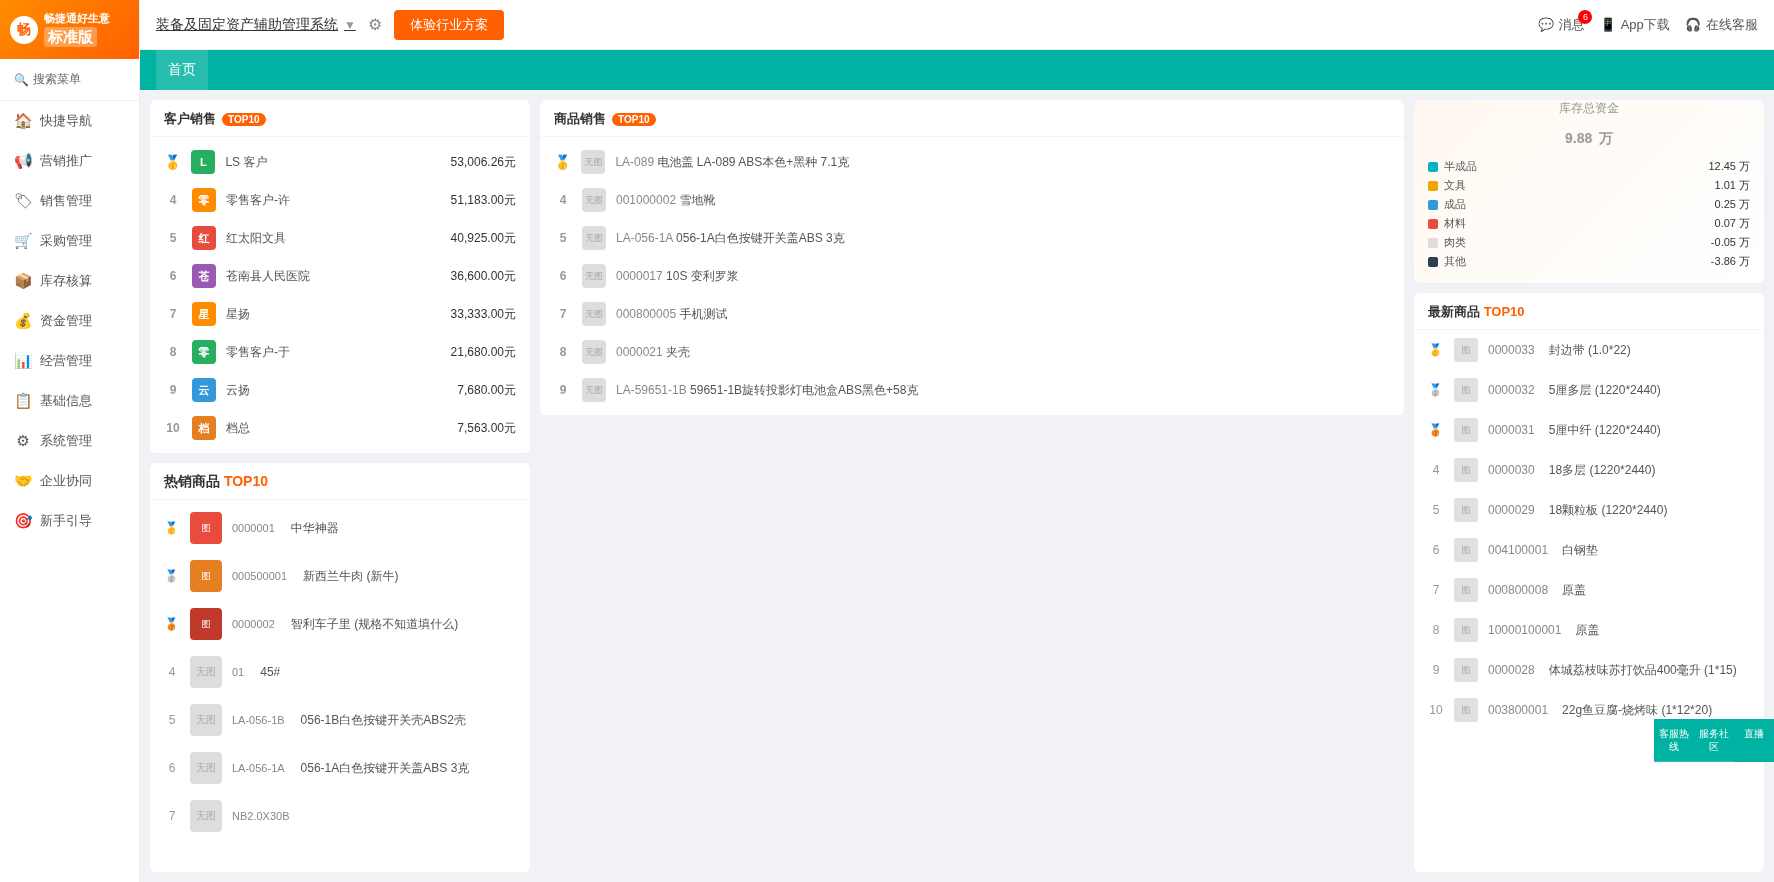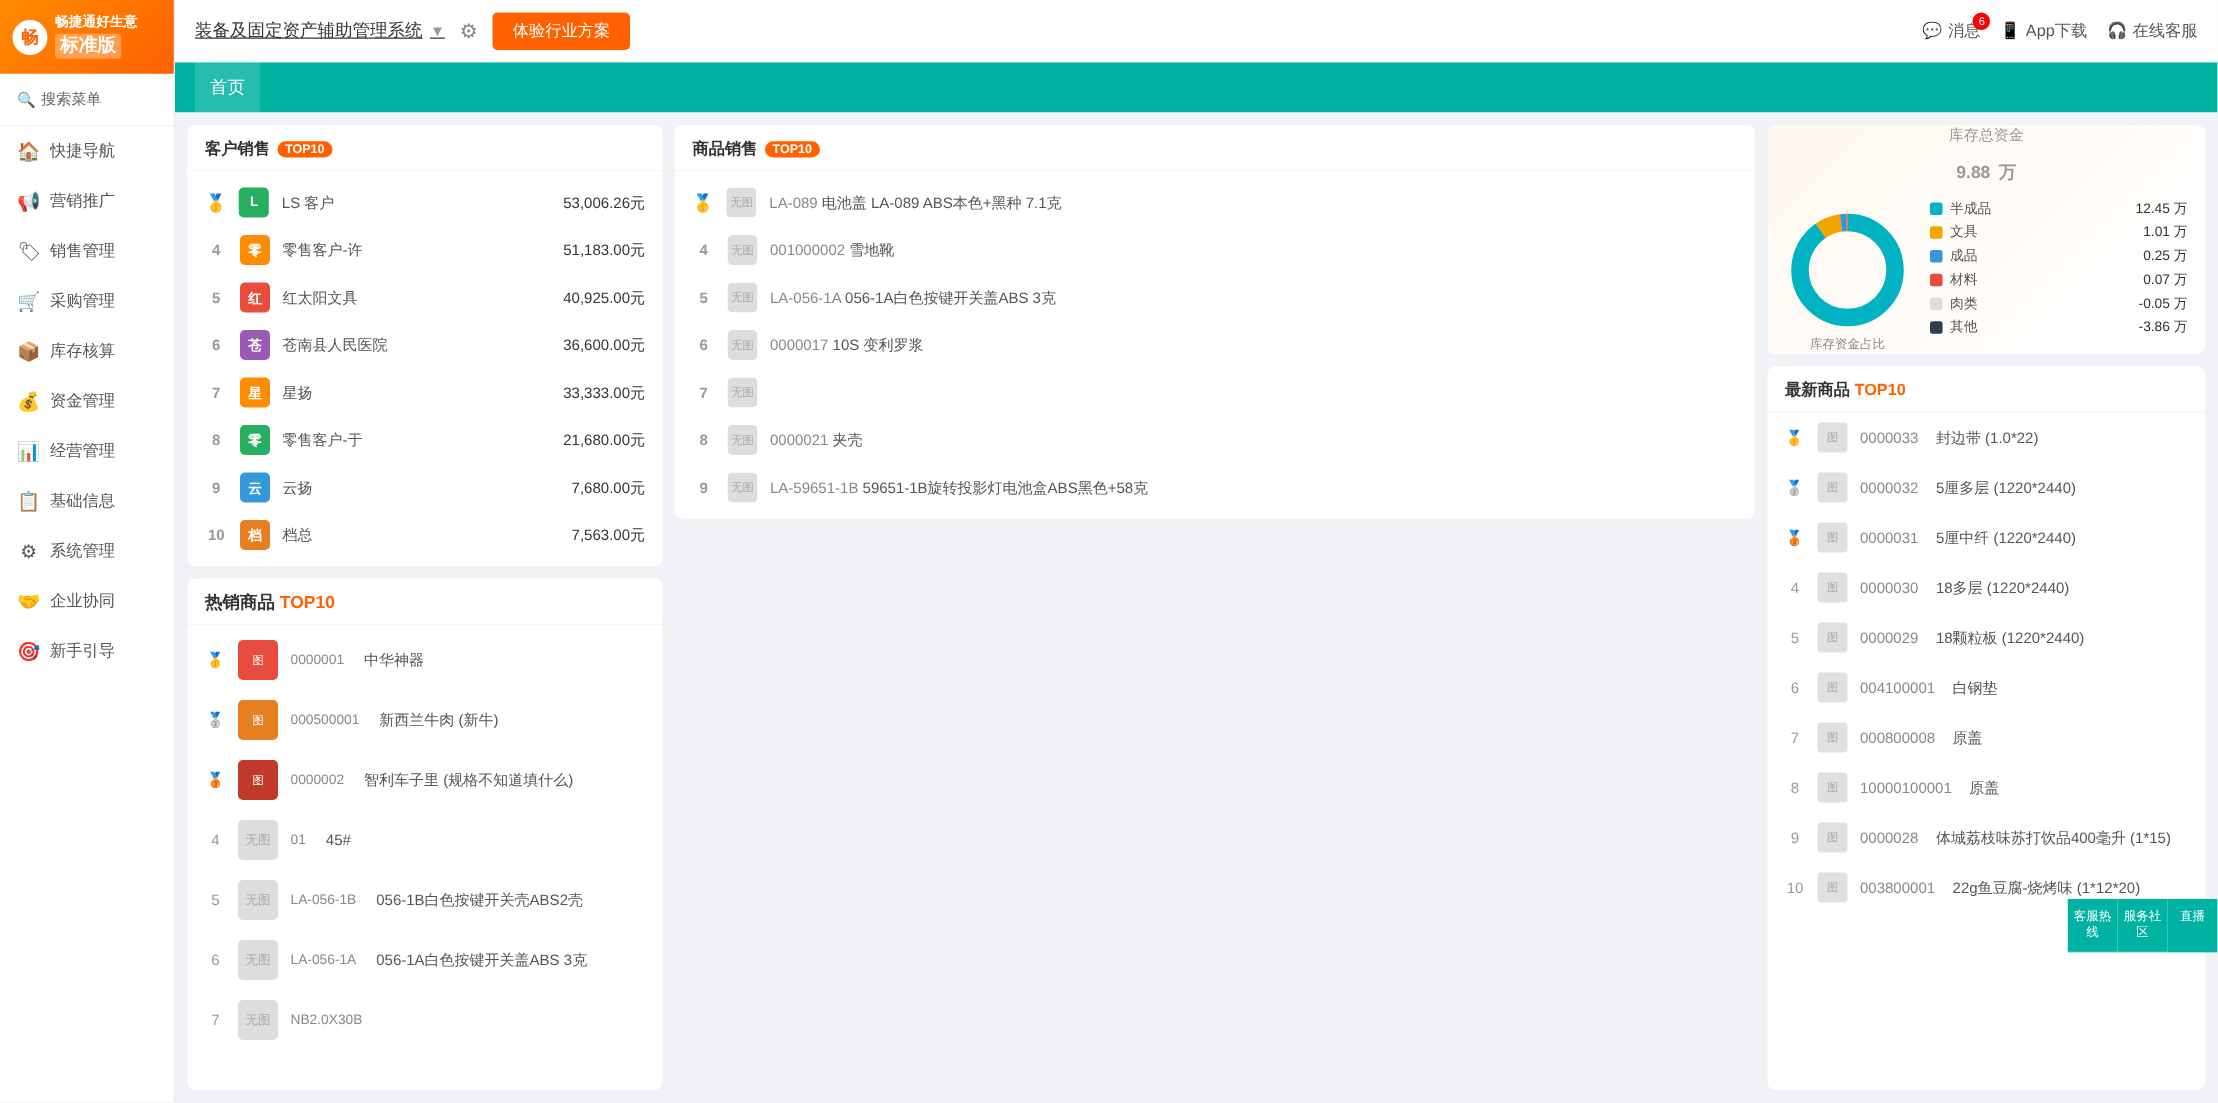--- a/index.html
+++ b/index.html
@@ -515,20 +515,21 @@
             <div class="product-thumb" style="width:24px;height:24px;">
                 <div class="product-thumb-placeholder" style="font-size:9px;">无图</div>
               </div>
             <span class="rank-name"><span style="color:#888;">0000017</span>  10S 变利罗浆</span>
           </div>
           <div class="rank-item">
             <span class="rank-num">7</span>
             <div class="product-thumb" style="width:24px;height:24px;">
                 <div class="product-thumb-placeholder" style="font-size:9px;">无图</div>
               </div>
+            <span class="rank-name"><span style="color:#888;">000800005</span>  手机测试</span>
           </div>
           <div class="rank-item">
             <span class="rank-num">8</span>
             <div class="product-thumb" style="width:24px;height:24px;">
                 <div class="product-thumb-placeholder" style="font-size:9px;">无图</div>
               </div>
             <span class="rank-name"><span style="color:#888;">0000021</span>  夹壳</span>
           </div>
           <div class="rank-item">
             <span class="rank-num">9</span>
@@ -543,35 +544,20 @@
 
     <div class="right-panel">
 
       <div class="card stock-card">
         <div class="stock-total-label">库存总资金</div>
         <div class="stock-total-value">
           <span>9.88</span> <span>万</span>
         </div>
         <div class="chart-container">
 
-          <div class="donut-wrap">
-            <svg width="100" height="100" viewBox="0 0 100 100">
-
-              <circle cx="50" cy="50" r="38" fill="none" stroke="#f0f0f0" stroke-width="14"></circle>
-
-              <circle cx="50" cy="50" r="38" fill="none" stroke="#00b2c2" stroke-width="14" stroke-dasharray="215.7 238.76" stroke-dashoffset="0" transform="rotate(-90 50 50)"></circle>
-
-              <circle cx="50" cy="50" r="38" fill="none" stroke="#f0a500" stroke-width="14" stroke-dasharray="17.5 238.76" stroke-dashoffset="-215.7" transform="rotate(-90 50 50)"></circle>
-
-              <circle cx="50" cy="50" r="38" fill="none" stroke="#3498db" stroke-width="14" stroke-dasharray="4.3 238.76" stroke-dashoffset="-233.2" transform="rotate(-90 50 50)"></circle>
-
-              <circle cx="50" cy="50" r="38" fill="none" stroke="#e74c3c" stroke-width="14" stroke-dasharray="1.2 238.76" stroke-dashoffset="-237.5" transform="rotate(-90 50 50)"></circle>
-            </svg>
-            <div class="donut-label">库存资金占比</div>
-          </div>
           <div class="legend">
             <div class="legend-item">
               <div class="legend-dot" style="background:#00b2c2;"></div>
               <span class="legend-name">半成品</span>
               <span class="legend-value">12.45 万</span>
             </div>
             <div class="legend-item">
               <div class="legend-dot" style="background:#f0a500;"></div>
               <span class="legend-name">文具</span>
               <span class="legend-value">1.01 万</span>

